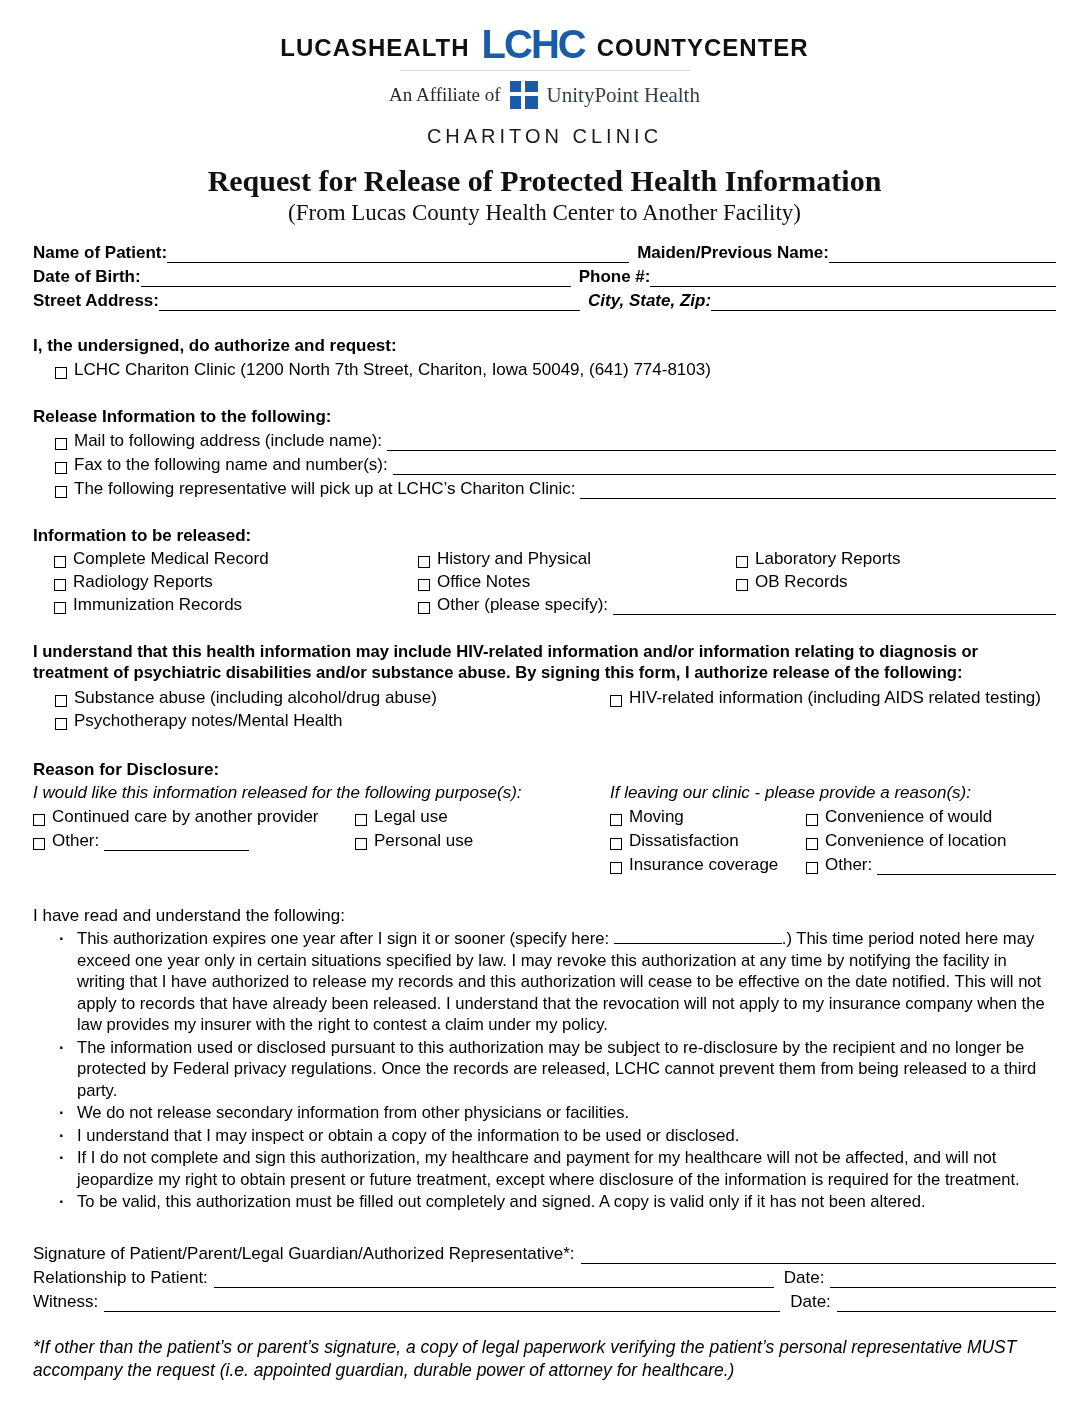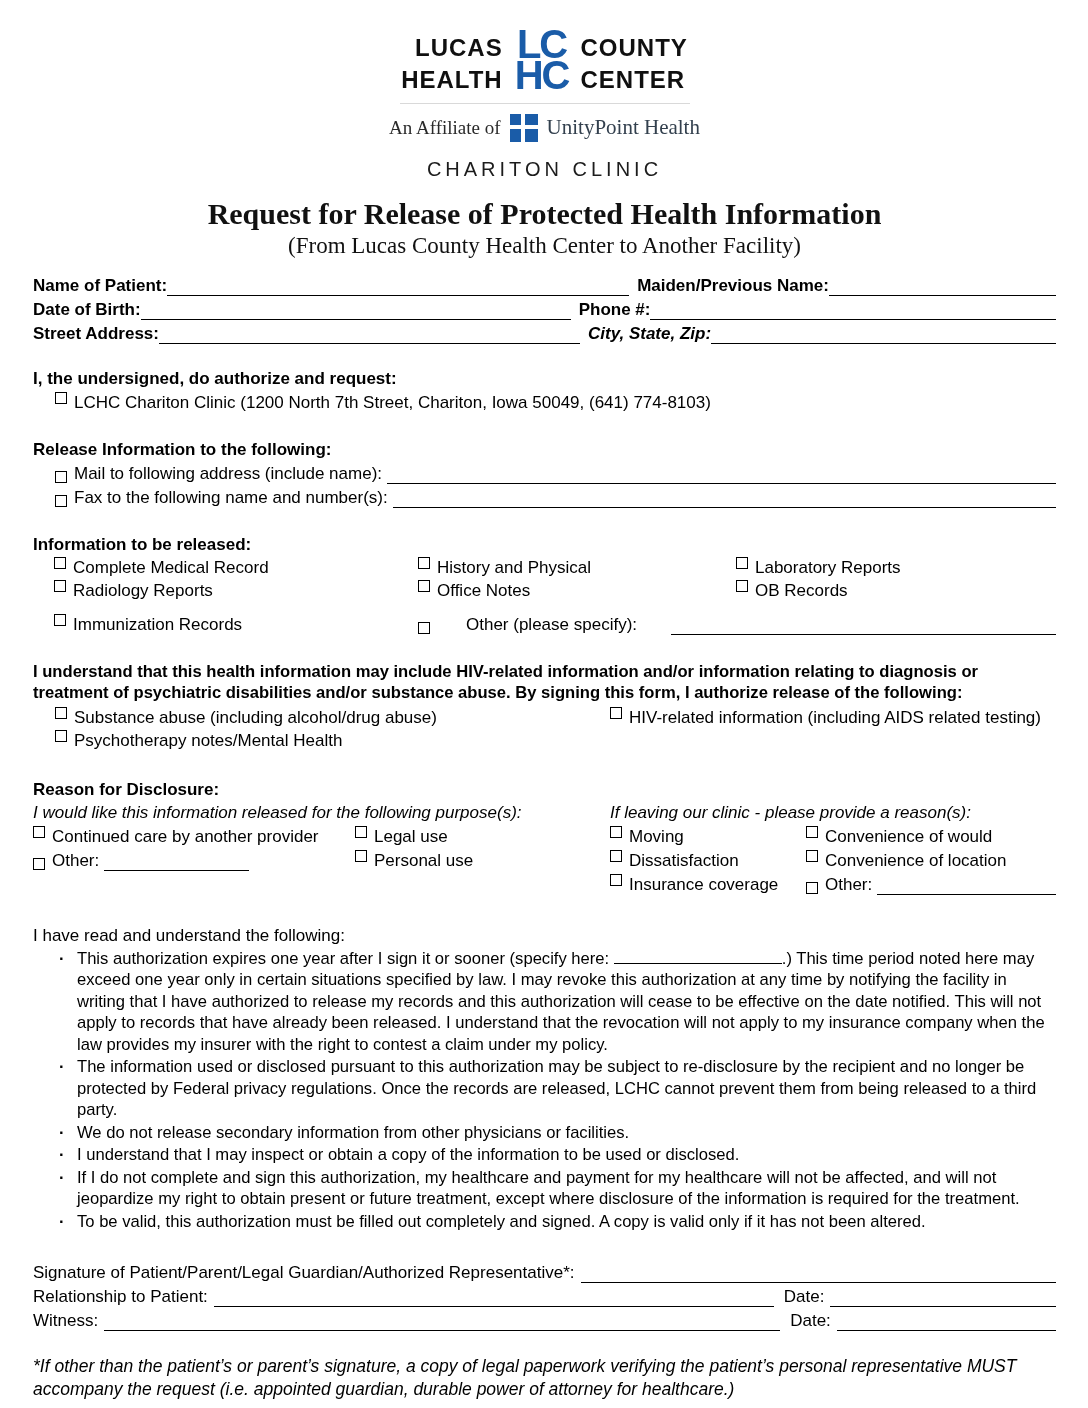--- a/index.html
+++ b/index.html
@@ -7,29 +7,29 @@
   body {
     width:1088px; height:1408px;
     font-family:"Liberation Sans", sans-serif;
     color:#000;
     -webkit-font-smoothing:antialiased;
   }
   .page { width:1088px; height:1408px; padding:26px 32px 20px 33px; overflow:hidden; }
 
   
   .logo-block { display:flex; justify-content:center; align-items:center; gap:10px; margin-top:2px; }
-  .logo-words { display:flex; flex-direction:column; line-height:0.95; }
+  .logo-words { display:flex; flex-direction:row; line-height:0.95; }
   .logo-words.left { align-items:flex-end; }
   .logo-words.right { align-items:flex-start; }
   .logo-word {
     font-variant:small-caps; text-transform:lowercase;
     font-weight:700; font-size:34px; letter-spacing:1px; color:#101010;
     font-family:"Liberation Sans", sans-serif;
   }
-  .monogram { display:flex; flex-direction:column; align-items:center; line-height:0.78; margin:0 2px; }
+  .monogram { display:flex; flex-direction:row; align-items:center; line-height:0.78; margin:0 2px; }
   .monogram span { font-weight:700; font-size:40px; color:#1a5ca8; letter-spacing:-2px; font-family:"Liberation Sans",sans-serif; }
   .logo-divider { width:290px; border:none; border-top:1px solid #d9d9d9; margin:10px auto 10px auto; }
 
   .affiliate-row { display:flex; justify-content:center; align-items:center; gap:9px; margin-top:2px; }
   .affiliate-prefix { font-family:"Liberation Serif", serif; font-size:19px; color:#2a2a2a; }
   .up-icon { position:relative; width:28px; height:28px; background:#1a5ca8; display:inline-block; }
   .up-icon::before { content:""; position:absolute; left:0; right:0; top:11px; height:4px; background:#fff; }
   .up-icon::after  { content:""; position:absolute; top:0; bottom:0; left:11px; width:4px; background:#fff; }
   .affiliate-name { font-family:"Liberation Serif", serif; font-size:21px; color:#33404e; }
 
@@ -42,21 +42,21 @@
   .sect { margin-top:22px; }
   .frow { display:flex; align-items:flex-end; line-height:21px; margin-top:3px; }
   .lbl { font-weight:700; font-size:17px; white-space:nowrap; }
   .txt { font-size:17px; white-space:nowrap; }
   .line { border-bottom:1.6px solid #000; height:16px; display:inline-block; }
   .flex1 { flex:1 1 auto; }
   .cb {
     width:12px; height:12px; border:1.7px solid #000; display:inline-block;
     flex:0 0 auto; margin-right:7px; margin-bottom:1px; background:#fff;
   }
-  .cbrow { display:flex; align-items:flex-start; line-height:21px; }
+  .cbrow { display:flex; align-items:flex-end; line-height:21px; }
   .indent { padding-left:22px; }
   .head { font-weight:700; font-size:17px; line-height:21px; }
   .ital { font-style:italic; font-size:17px; line-height:21px; }
   .para-bold { font-weight:700; font-size:16.6px; line-height:21px; }
 
   
   .inf-row { display:flex; align-items:flex-end; margin-top:2px; line-height:21px; }
   .inf-c1 { width:385px; flex:0 0 auto;padding-left:21px; }
   .inf-c2 { width:318px; flex:0 0 auto; }
   .inf-rest { flex:1 1 auto; }
@@ -147,20 +147,25 @@
     <div class="frow indent">
       <span class="cb"></span>
       <span class="txt">Mail to following address (include name):</span>
       <span class="line flex1" style="margin-left:5px;"></span>
     </div>
     <div class="frow indent">
       <span class="cb"></span>
       <span class="txt">Fax to the following name and number(s):</span>
       <span class="line flex1" style="margin-left:5px;"></span>
     </div>
+    <div class="frow indent">
+      <span class="cb"></span>
+      <span class="txt">The following representative will pick up at LCHC’s Chariton Clinic:</span>
+      <span class="line flex1" style="margin-left:5px;"></span>
+    </div>
   </div>
 
   <div class="sect" style="margin-top:26px;">
     <div class="head">Information to be released:</div>
     <div class="inf-row">
       <div class="cbrow inf-c1">
         <span class="cb"></span>
         <span class="txt">Complete Medical Record</span>
       </div>
       <div class="cbrow inf-c2">
@@ -184,21 +189,21 @@
       <div class="cbrow inf-rest">
         <span class="cb"></span>
         <span class="txt">OB Records</span>
       </div>
     </div>
     <div class="inf-row">
       <div class="cbrow inf-c1">
         <span class="cb"></span>
         <span class="txt">Immunization Records</span>
       </div>
-      <div class="frow inf-rest" style="margin-top:11px;gap:29px;">
+      <div class="frow inf-rest" style="margin-top:0;">
         <span class="cb"></span>
         <span class="txt">Other (please specify):</span>
         <span class="line flex1" style="margin-left:5px;"></span>
       </div>
     </div>
   </div>
 
   <div class="sect" style="margin-top:26px;">
     <div class="para-bold">I understand that this health information may include HIV-related information and/or information relating to diagnosis or treatment of psychiatric disabilities and/or substance abuse. By signing this form, I authorize release of the following:</div>
     <div class="inf-row indent" style="margin-top:4px;">

